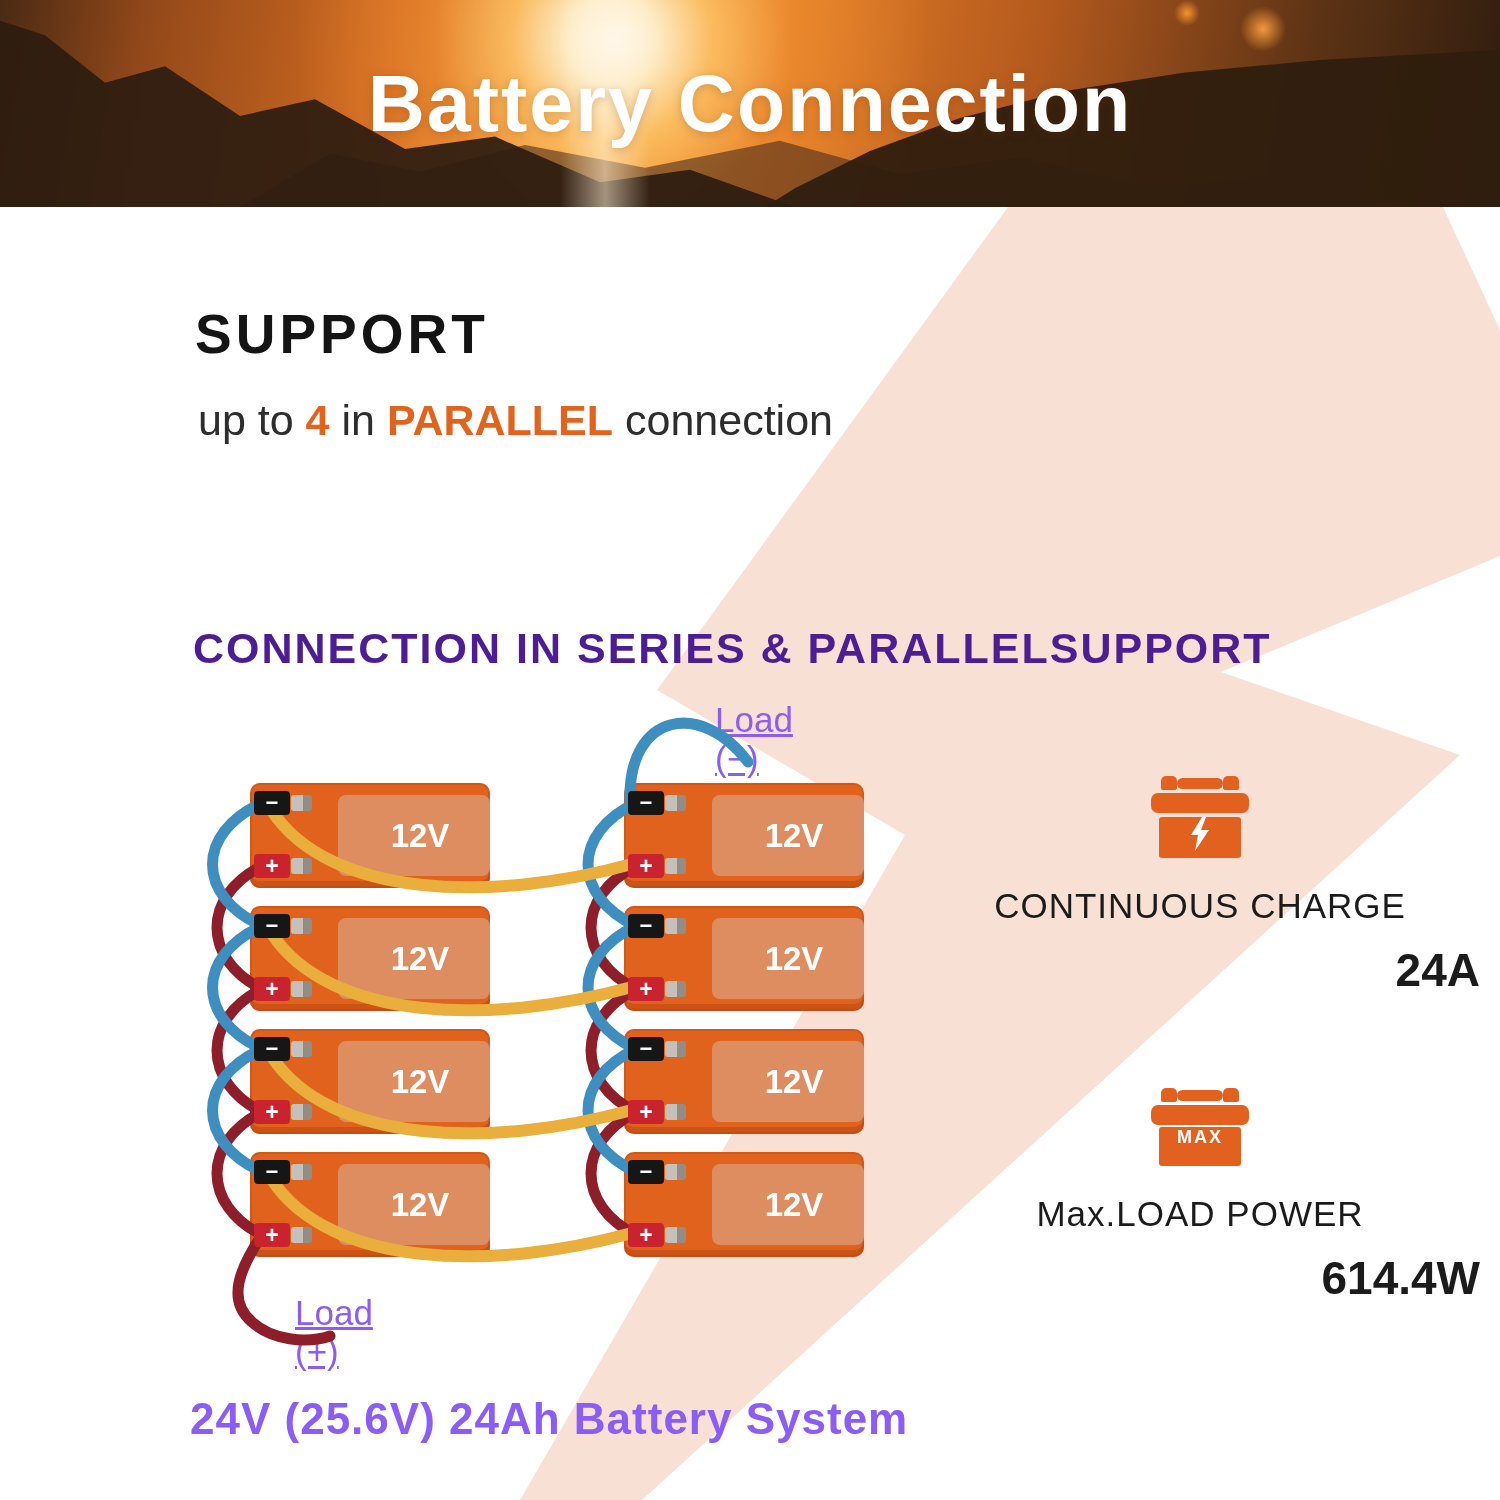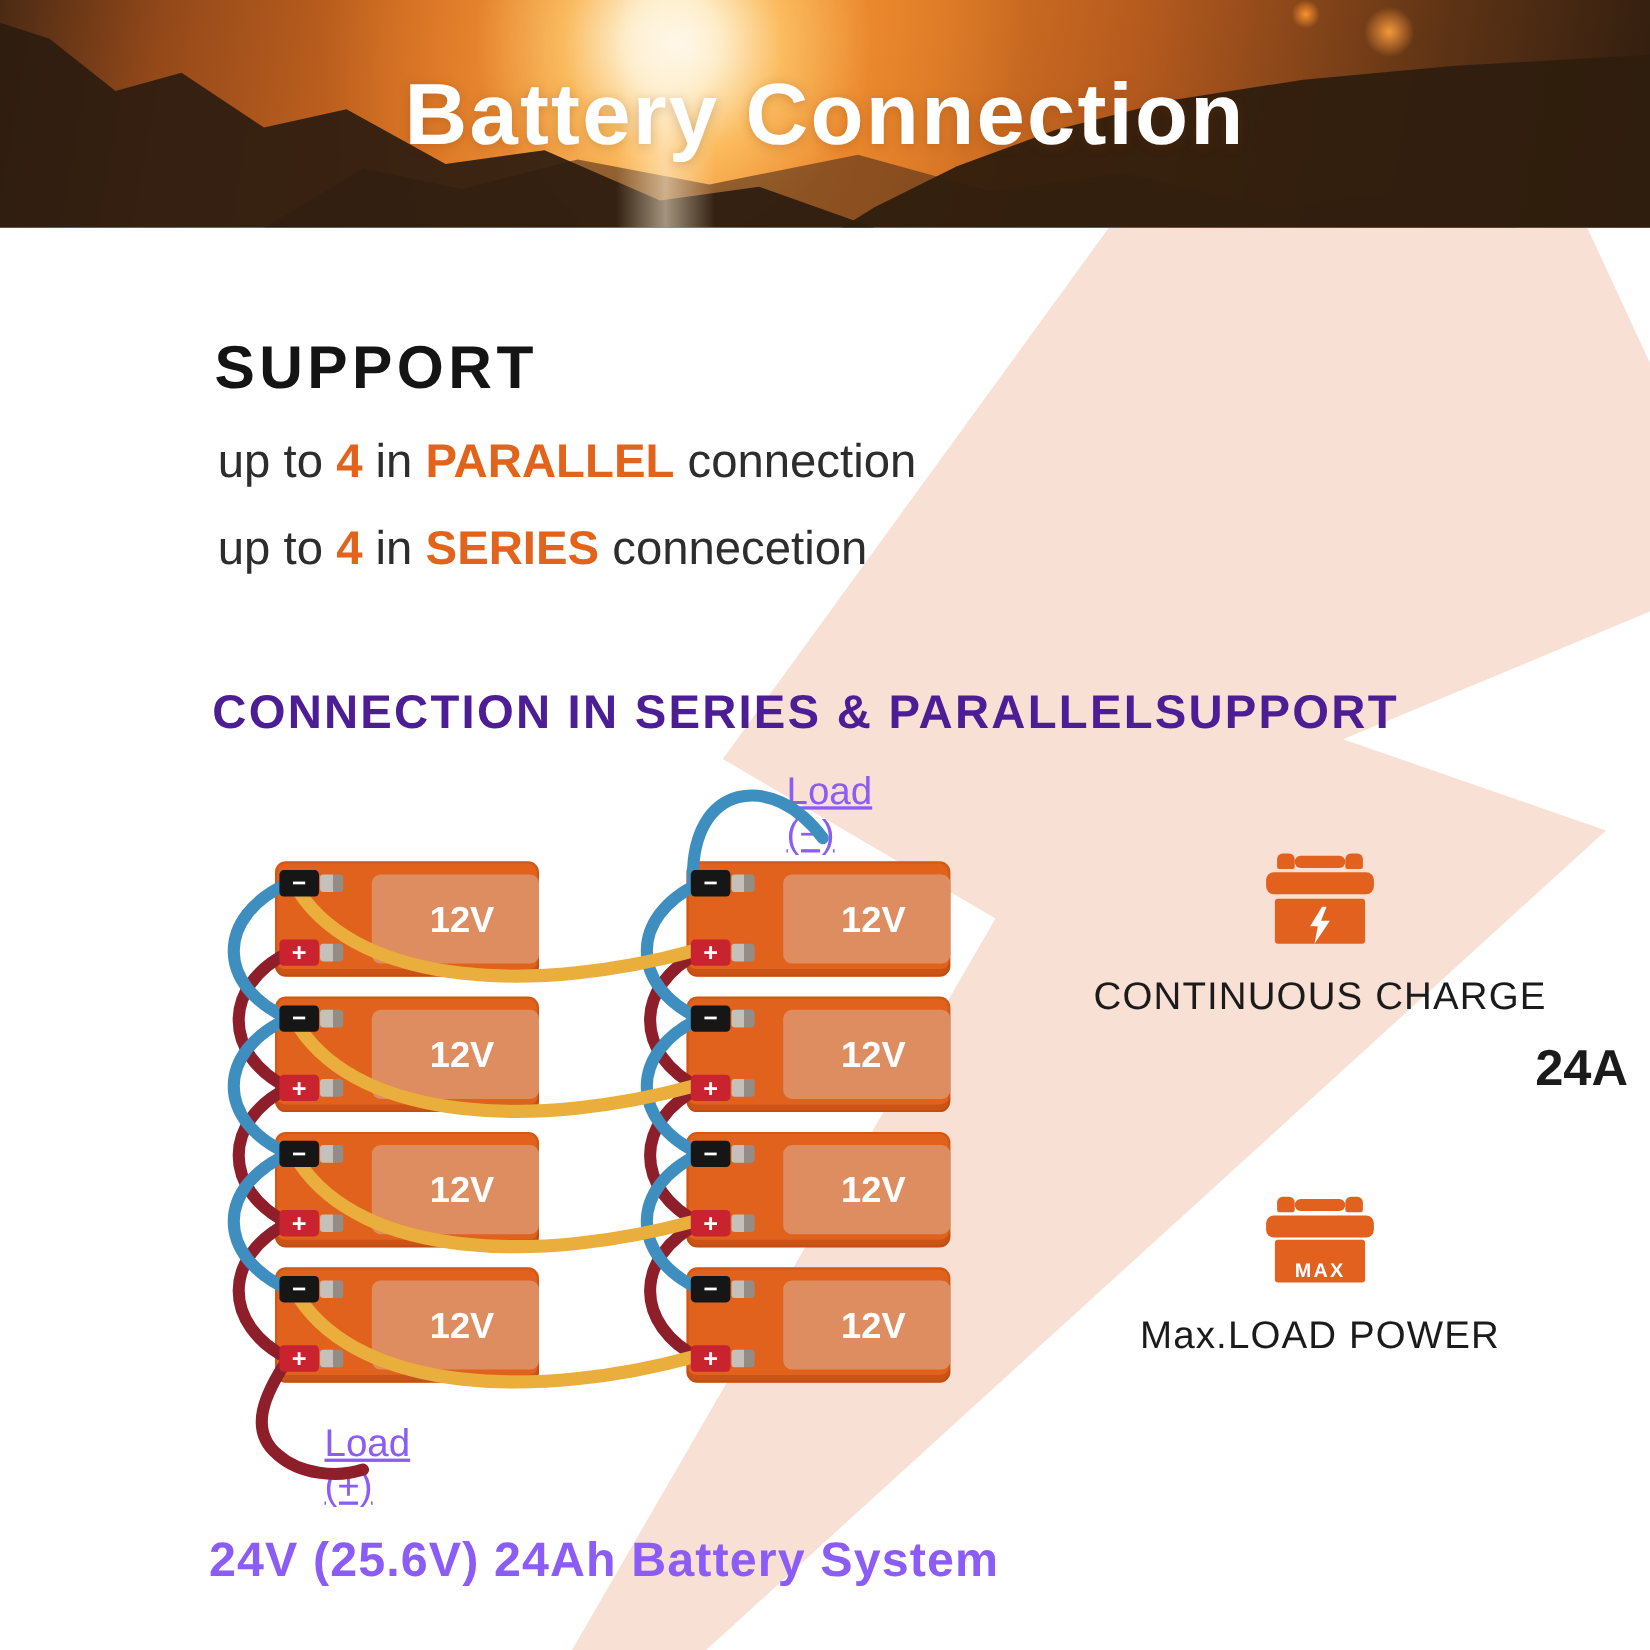--- a/index.html
+++ b/index.html
@@ -90,21 +90,21 @@
   .spec-value{font-size:46px;font-weight:bold;margin-top:14px;text-align:right;}
   .bat-icon{position:relative;width:98px;margin:0 auto 26px auto;}
   .bat-icon-tall{height:82px;}
   .bat-icon-short{height:78px;}
   .knob{position:absolute;top:0;width:16px;height:14px;background:#E2611F;border-radius:5px 5px 2px 2px;}
   .knob-l{left:10px;} .knob-r{right:10px;}
   .handle{position:absolute;left:26px;right:26px;top:2px;height:11px;background:#E2611F;border-radius:6px;}
   .lid{position:absolute;left:0;right:0;top:17px;height:20px;background:#E2611F;border-radius:7px;}
   .bat-body{
     position:absolute;left:8px;right:8px;top:41px;bottom:0;background:#E2611F;border-radius:3px;
-    display:flex;align-items:flex-end;justify-content:center;
+    display:flex;align-items:flex-start;justify-content:center;
   }
   .bat-icon-short .bat-body{top:39px;}
   .max-text{color:#ffffff;font-weight:bold;font-size:18px;letter-spacing:2px;}
 </style>
 </head>
 <body>
 
 <div class="page">
 
   <svg id="bolt-svg" class="layer" width="1500" height="1500" viewBox="0 0 1500 1500">
@@ -116,21 +116,20 @@
     <div class="mtn mtn-left"></div>
     <div class="mtn mtn-right"></div>
     <div class="beam"></div>
     <div class="flare flare-1"></div>
     <div class="flare flare-2"></div>
     <div class="hero-title">Battery Connection</div>
   </div>
 
   <div class="abs support-h">SUPPORT</div>
   <div class="abs sup-line sup-line-1"><span>up to </span><span class="hl">4</span><span> in </span><span class="hl">PARALLEL</span><span> connection</span></div>
-  <div class="abs sup-line sup-line-2"><span>up to </span><span class="hl">4</span><span> in </span><span class="hl">SERIES</span><span> connecetion</span></div>
 
   <div class="abs conn-h">CONNECTION IN SERIES &amp; PARALLELSUPPORT</div>
 
   <div class="abs load load-neg">
     <div>Load</div>
     <div>(−)</div>
   </div>
   <div class="abs load load-pos">
     <div>Load</div>
     <div>(+)</div>
@@ -289,17 +288,18 @@
     <div class="bat-icon bat-icon-short">
       <div class="knob knob-l"></div>
       <div class="knob knob-r"></div>
       <div class="handle"></div>
       <div class="lid"></div>
       <div class="bat-body">
         <span class="max-text">MAX</span>
       </div>
     </div>
     <div class="spec-label">Max.LOAD POWER</div>
+    <div class="spec-value">614.4W</div>
   </div>
 
   <div class="abs caption">24V (25.6V) 24Ah Battery System</div>
 
 </div>
 
 </body></html>

